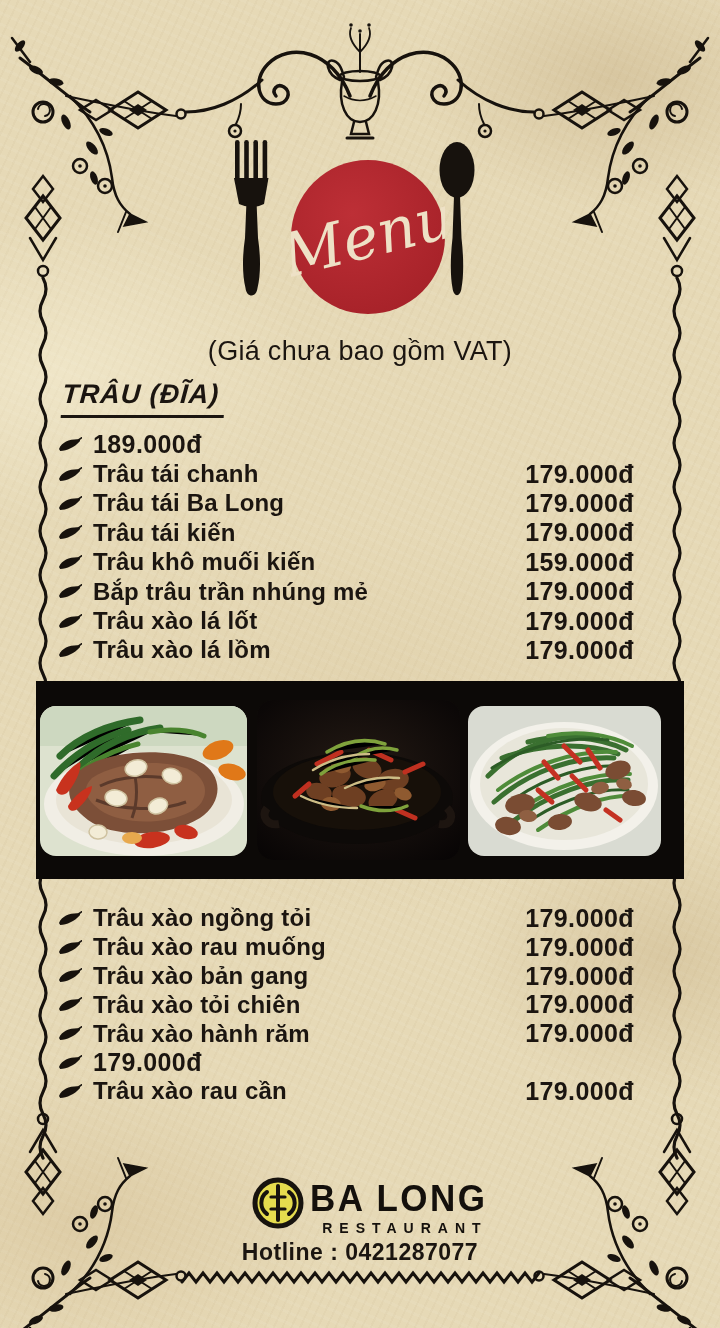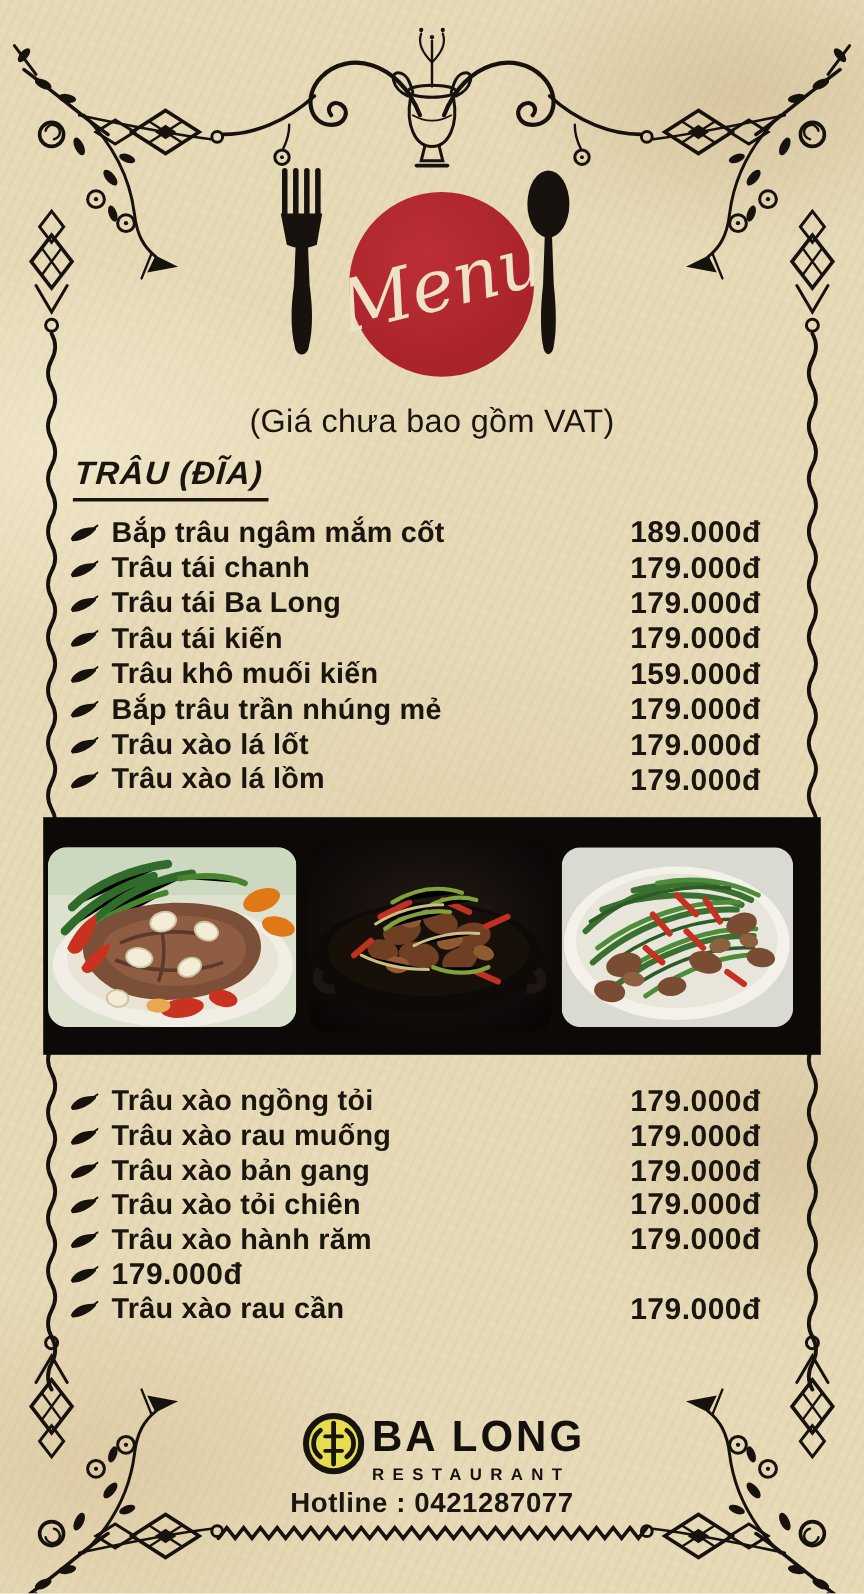--- a/index.html
+++ b/index.html
@@ -42,21 +42,21 @@
   .item-price{font-size:25px;font-weight:700;letter-spacing:.4px;}
   .photo-band{position:absolute;left:36px;right:36px;top:681px;height:198px;background:#0c0907;}
   .photo{position:absolute;border-radius:16px;overflow:hidden;}
   .photo svg{display:block;}
   .photo.p1{left:4px;top:25px;width:207px;height:150px;}
   .photo.p2{left:221px;top:19px;width:203px;height:160px;}
   .photo.p3{left:432px;top:25px;width:193px;height:150px;}
   .logo-wrap{position:absolute;left:252px;top:1177px;width:52px;height:52px;}
   .brand-block{position:absolute;left:310px;top:1180px;}
   .brand-name{font-size:35px;font-weight:700;letter-spacing:2.5px;color:#14100c;line-height:1;transform:scaleY(1.04);}
-  .brand-sub{font-size:14px;font-weight:700;letter-spacing:7px;color:#14100c;margin-top:5px;}
+  .brand-sub{font-size:14px;font-weight:700;letter-spacing:7px;color:#14100c;margin-top:5px;text-align:right;}
   .hotline{position:absolute;left:0;top:1239px;width:100%;text-align:center;
     font-size:23px;font-weight:700;letter-spacing:.5px;}
 </style>
 </head>
 <body>
 
 <div class="page">
 
   <svg class="ornaments" width="720" height="1328" viewBox="0 0 720 1328">
     <g stroke="#17120d" fill="none" stroke-linecap="round">
@@ -169,21 +169,20 @@
     <div class="section-title ink">TRÂU (ĐĨA)</div>
 
     <div class="menu-list g1">
   <div class="menu-row">
     <span class="bullet">
       <svg width="24" height="15" viewBox="0 0 24 15">
         <path d="M1,12 C4,5 12,2 20.5,2.4 C22,2.5 22.6,3.6 21.6,4.6 C16.5,10.5 9,13.8 2.2,14 Z" fill="#17120d"></path>
         <path d="M20.5,3 l3,-2.2" stroke="#17120d" stroke-width="1.6" fill="none" stroke-linecap="round"></path>
       </svg>
     </span>
-    <span class="item-name ink">Bắp trâu ngâm mắm cốt</span>
     <span class="item-price ink">189.000đ</span>
   </div>
 
   <div class="menu-row">
     <span class="bullet">
       <svg width="24" height="15" viewBox="0 0 24 15">
         <path d="M1,12 C4,5 12,2 20.5,2.4 C22,2.5 22.6,3.6 21.6,4.6 C16.5,10.5 9,13.8 2.2,14 Z" fill="#17120d"></path>
         <path d="M20.5,3 l3,-2.2" stroke="#17120d" stroke-width="1.6" fill="none" stroke-linecap="round"></path>
       </svg>
     </span>

